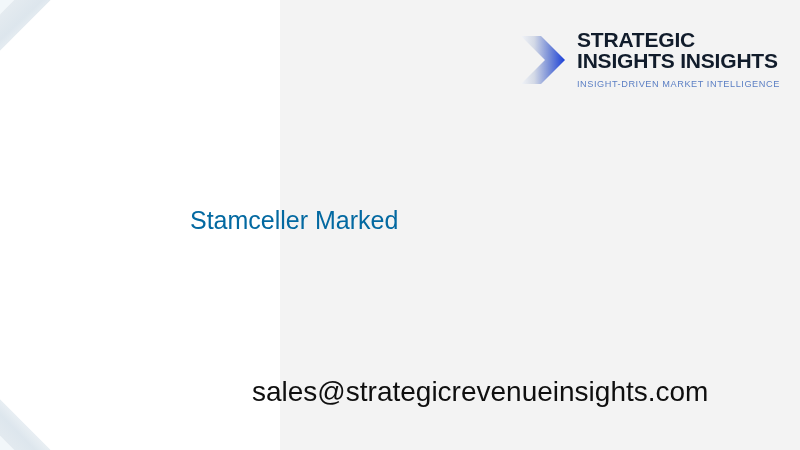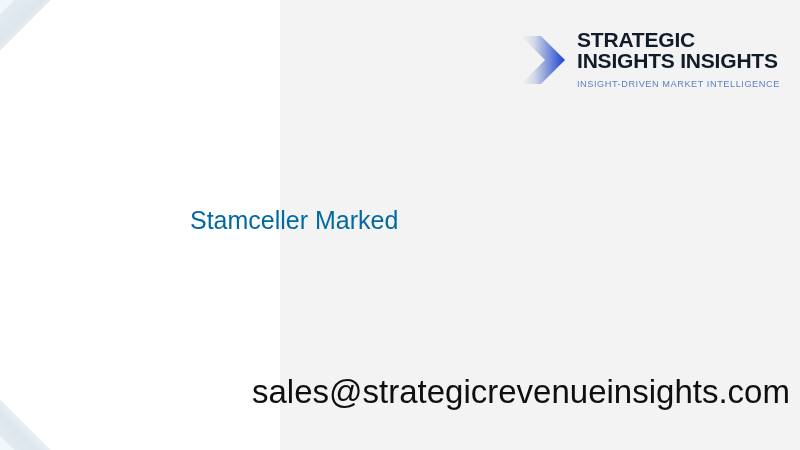--- a/index.html
+++ b/index.html
@@ -82,21 +82,21 @@
     font-size: 25px;
     line-height: 30px;
     color: #0369a1;
     white-space: nowrap;
   }
   .email {
     position: absolute;
     left: 252px;
     top: 377px;
     font-family: "Liberation Sans", sans-serif;
-    font-size: 33px;
+    font-size: 28px;
     line-height: 30px;
     color: #0f0f0f;
     white-space: nowrap;
   }
 </style>
 </head>
 <body>
 
 <div class="slide">
 

